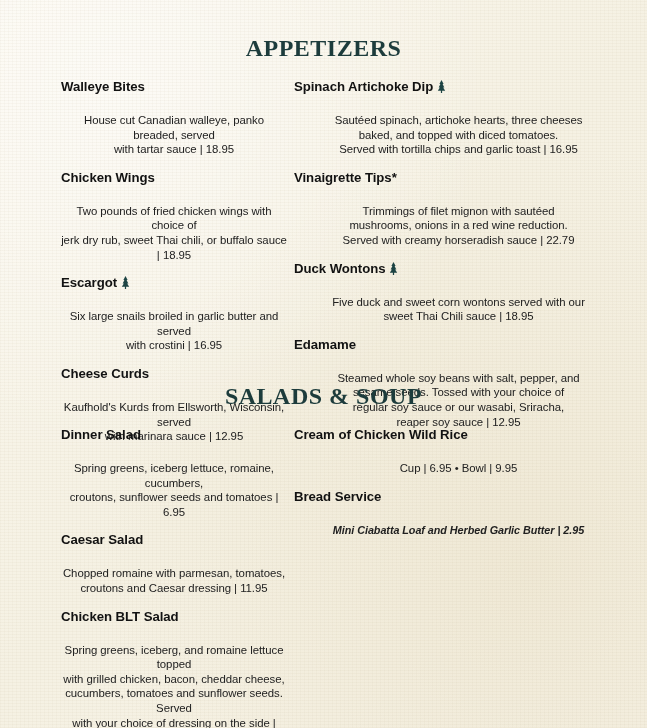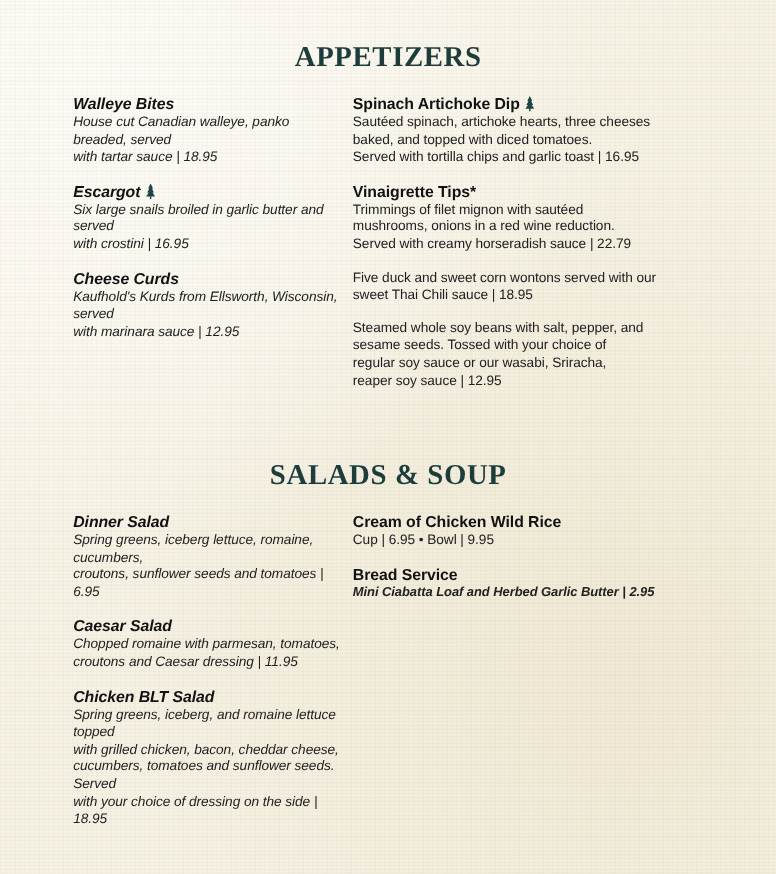--- a/index.html
+++ b/index.html
@@ -61,21 +61,20 @@
 
   .columns {
     display: flex;
     width: 100%;
     box-sizing: border-box;
   }
   .col-left {
     width: 287px;
     padding-left: 61px;
     box-sizing: border-box;
-    font-style: italic;
   }
   .col-right {
     width: 360px;
     padding-left: 7px;
     padding-right: 24px;
     box-sizing: border-box;
   }
 
   .item { margin-bottom: 13px; }
   .item:last-child { margin-bottom: 0; }
@@ -88,23 +87,24 @@
     color: #121212;
     letter-spacing: -0.05px;
     display: flex;
     align-items: flex-start;
     gap: 4px;
   }
   .item-desc {
     font-size: 11.4px;
     line-height: 14.6px;
     color: #212121;
-    margin-top: 0;
+    margin-top: 18px;
     letter-spacing: -0.05px;
     white-space: pre-line;
+    text-align: center;
   }
   .item-desc.italic { font-style: italic; font-weight: bold; font-size: 10.8px; }
 
   .tree-icon {
     display: inline-block;
     width: 9px;
     height: 13px;
     flex: 0 0 auto;
     position: relative;
     top: 1px;
@@ -129,20 +129,27 @@
       <div class="col-left">
 
         <div class="item">
           <div class="item-name">
             <span>Walleye Bites</span>
           </div>
           <div class="item-desc">House cut Canadian walleye, panko breaded, served
 with tartar sauce | 18.95</div>
         </div>
 
+        <div class="item">
+          <div class="item-name">
+            <span>Chicken Wings</span>
+          </div>
+          <div class="item-desc">Two pounds of fried chicken wings with choice of
+jerk dry rub, sweet Thai chili, or buffalo sauce | 18.95</div>
+        </div>
 
         <div class="item">
           <div class="item-name">
             <span>Escargot</span>
             <span class="tree-icon">
               <svg viewBox="0 0 9 13" width="9" height="13" aria-hidden="true">
                 <path d="M4.5 0 L6.6 4.1 L5.6 4.1 L7.3 7.5 L6.1 7.5 L8.2 10.7 L5.1 10.7 L5.1 13 L3.9 13 L3.9 10.7 L0.8 10.7 L2.9 7.5 L1.7 7.5 L3.4 4.1 L2.4 4.1 Z" fill="#1d4444"></path>
               </svg>
             </span>
           </div>
@@ -179,25 +186,36 @@
         <div class="item">
           <div class="item-name">
             <span>Vinaigrette Tips*</span>
           </div>
           <div class="item-desc">Trimmings of filet mignon with sautéed
 mushrooms, onions in a red wine reduction.
 Served with creamy horseradish sauce | 22.79</div>
         </div>
 
         <div class="item">
+          <div class="item-name">
+            <span>Duck Wontons</span>
+            <span class="tree-icon">
+              <svg viewBox="0 0 9 13" width="9" height="13" aria-hidden="true">
+                <path d="M4.5 0 L6.6 4.1 L5.6 4.1 L7.3 7.5 L6.1 7.5 L8.2 10.7 L5.1 10.7 L5.1 13 L3.9 13 L3.9 10.7 L0.8 10.7 L2.9 7.5 L1.7 7.5 L3.4 4.1 L2.4 4.1 Z" fill="#1d4444"></path>
+              </svg>
+            </span>
+          </div>
           <div class="item-desc">Five duck and sweet corn wontons served with our
 sweet Thai Chili sauce | 18.95</div>
         </div>
 
         <div class="item">
+          <div class="item-name">
+            <span>Edamame</span>
+          </div>
           <div class="item-desc">Steamed whole soy beans with salt,  pepper, and
 sesame seeds. Tossed with your choice of
 regular soy sauce or our wasabi, Sriracha,
 reaper soy sauce  | 12.95</div>
         </div>
 
       </div>
     </div>
   </div>
 

